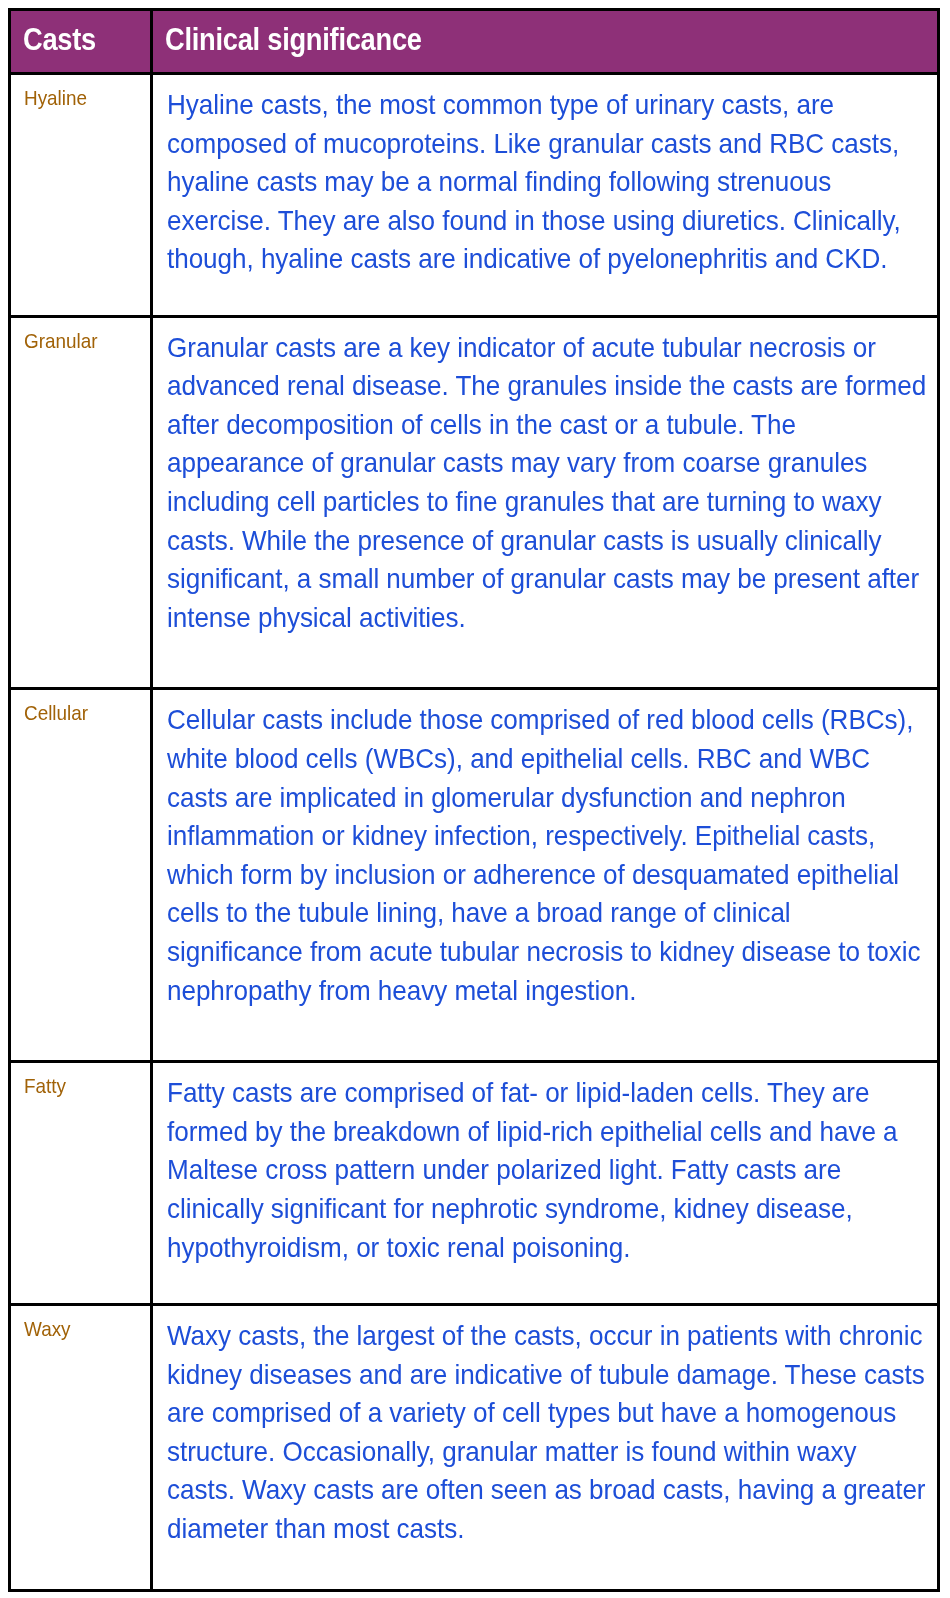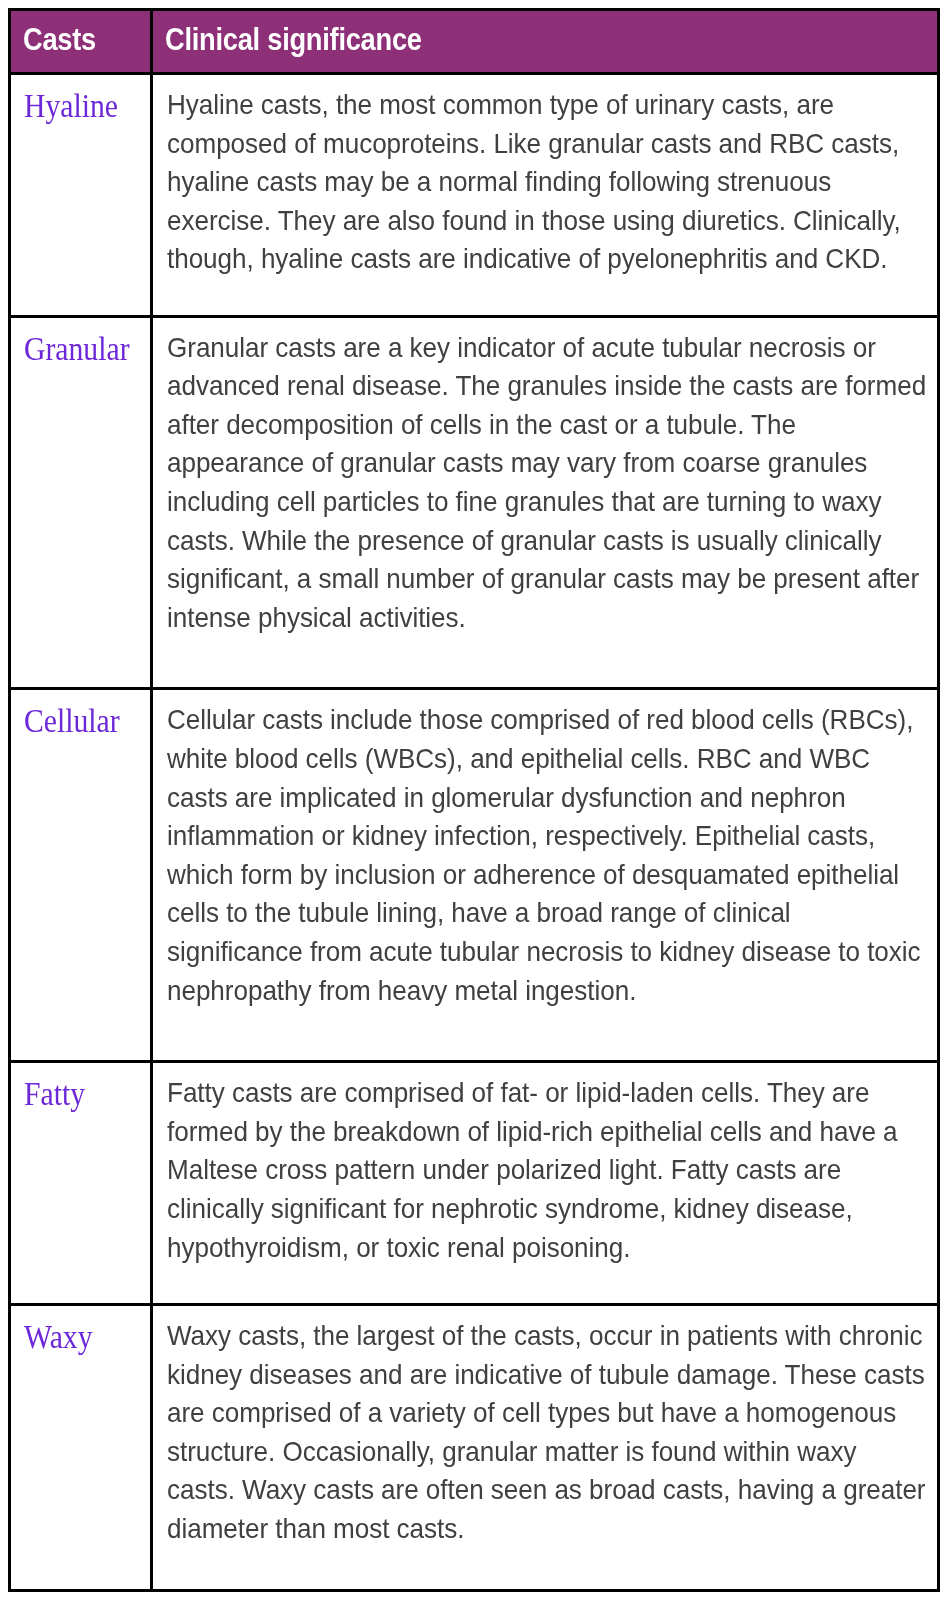--- a/index.html
+++ b/index.html
@@ -56,38 +56,37 @@
   }
 
   tbody td {
     border: 3px solid #000000;
     vertical-align: top;
     background: #ffffff;
     color: #111111;
   }
 
   td.cast-name {
-    font-size: 33px;
+    font-size: 21px;
     padding: 10px 6px 10px 13px;
     line-height: 1.28;
     white-space: nowrap;
-    color: #6d28d9;
-    font-family: Liberation Serif, serif;
+    color: #a16207;
   }
   td.cast-name .nm {
     display: inline-block;
     transform: scaleX(0.9);
     transform-origin: left top;
   }
 
   td.significance {
     font-size: 28.5px;
     line-height: 38.6px;
     padding: 10px 10px 10px 14px;
-    color: #404040;
+    color: #1d4ed8;
     letter-spacing: -0.05px;
   }
   td.significance .body {
     display: block;
     transform: scaleX(0.915);
     transform-origin: left top;
     width: 109.3%;
     text-align: left;
   }
 

